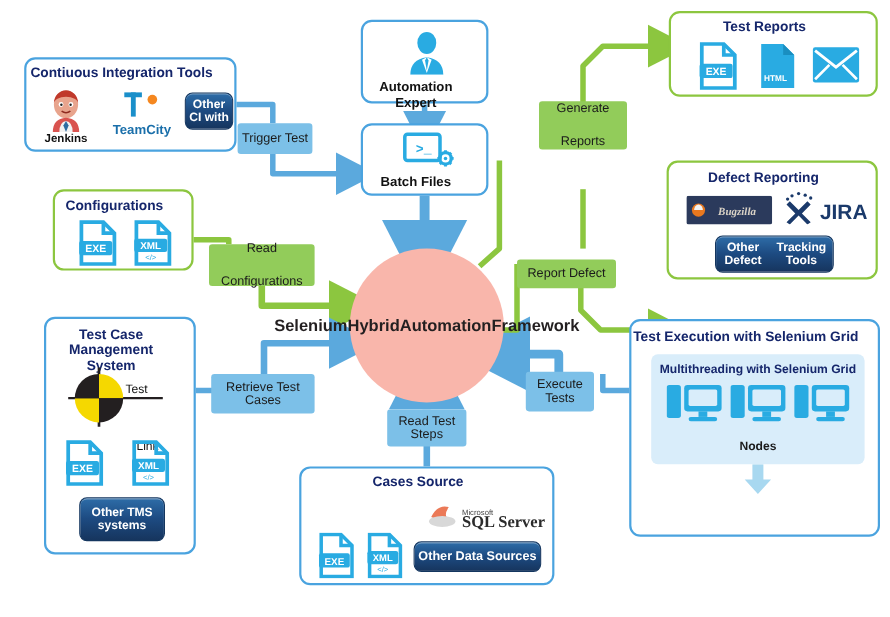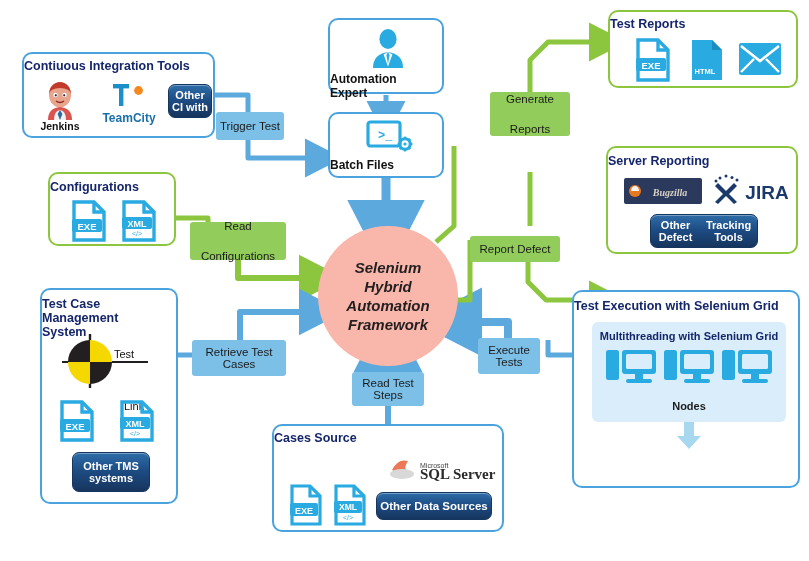--- a/index.html
+++ b/index.html
@@ -2,21 +2,21 @@
 <html><head>
 <meta charset="utf-8">
 <style>
   html,body{margin:0;padding:0;background:#ffffff;}
   body{font-family:"Liberation Sans",sans-serif;}
   #canvas{position:relative;width:809px;height:561px;overflow:hidden;background:#fff;}
   #wires{position:absolute;left:0;top:0;width:809px;height:561px;}
   .node{position:absolute;box-sizing:border-box;background:#ffffff;}
   .box-blue{border:2.5px solid #4aa3df;border-radius:10px;}
   .box-green{border:2.5px solid #8cc63f;border-radius:10px;}
-  .title{position:absolute;left:0;right:16px;font-weight:bold;color:#15266b;font-size:12.5px;line-height:13.5px;}
+  .title{position:absolute;left:0;right:16px;text-align:center;font-weight:bold;color:#15266b;font-size:12.5px;line-height:13.5px;}
   .lbl{position:absolute;box-sizing:border-box;display:flex;align-items:center;justify-content:center;
        text-align:center;font-size:11.5px;line-height:12.5px;color:#1b1b1b;border-radius:3px;}
   .lbl-blue{background:#7cc0e8;}
   .lbl-green{background:#92cc5a;gap:18px;}
   .pill{position:absolute;box-sizing:border-box;display:flex;align-items:center;justify-content:center;
         text-align:center;color:#ffffff;font-size:11px;line-height:12px;font-weight:bold;border-radius:7px;
         background:linear-gradient(180deg,#2e6da8 0%,#1d4b82 48%,#16355e 100%);border:1px solid #14365f;
         box-shadow:inset 0 1px 0 rgba(255,255,255,.35);}
   .circle{position:absolute;border-radius:50%;background:#f9b6ab;display:flex;align-items:center;
           justify-content:center;text-align:center;font-weight:bold;color:#231f20;font-size:15px;line-height:19px;}
@@ -204,21 +204,21 @@
             <line x1="13.2" y1="2.8" x2="11.5" y2="4.5"></line>
               <line x1="4.5" y1="11.5" x2="2.8" y2="13.2"></line>
           </g>
         </g>
       </svg>
     </div>
     <div class="title" style="top:45px;color:#111;font-size:12px;">Batch Files</div>
   </div>
 
   <div class="circle" style="left:318px;top:226px;width:140px;height:140px;">
-    <div style="display:flex;flex-direction:column;font-style:italic;">
+    <div style="display:flex;">
       <span>Selenium</span>
       <span>Hybrid</span>
       <span>Automation</span>
       <span>Framework</span>
     </div>
   </div>
 
   <div class="node box-green" style="left:608px;top:10px;width:190px;height:78px;">
     <div class="title" style="top:6px;">Test Reports</div>
     <div class="ic" style="left:24px;top:26px;">
@@ -239,21 +239,21 @@
     <div class="ic" style="left:128px;top:30px;">
       <svg width="44" height="34" viewBox="0 0 44 34">
         <rect x="1" y="1" width="42" height="32" rx="2" fill="#29abe2"></rect>
         <path d="M3,4 L22,19 L41,4" fill="none" stroke="#ffffff" stroke-width="2.6"></path>
         <path d="M3,30 L16,17 M41,30 L28,17" fill="none" stroke="#ffffff" stroke-width="2.4"></path>
       </svg>
     </div>
   </div>
 
   <div class="node box-green" style="left:606px;top:146px;width:192px;height:108px;">
-    <div class="title" style="top:7px;">Server Reporting</div>
+    <div class="title" style="top:7px;">Defect Reporting</div>
 
     <div class="ic" style="left:16px;top:30px;">
       <svg width="78" height="26" viewBox="0 0 78 26">
         <rect x="0" y="0" width="78" height="26" rx="2" fill="#2b3a5c"></rect>
         <circle cx="11" cy="13" r="6" fill="#e8781f"></circle>
         <path d="M7,13 a4,5 0 0 1 8,0z" fill="#f3f3f3"></path>
         <text x="46" y="17.5" font-size="10" font-family="Liberation Serif, serif" font-style="italic" font-weight="bold" fill="#d9d2c6" text-anchor="middle">Bugzilla</text>
       </svg>
     </div>
 

